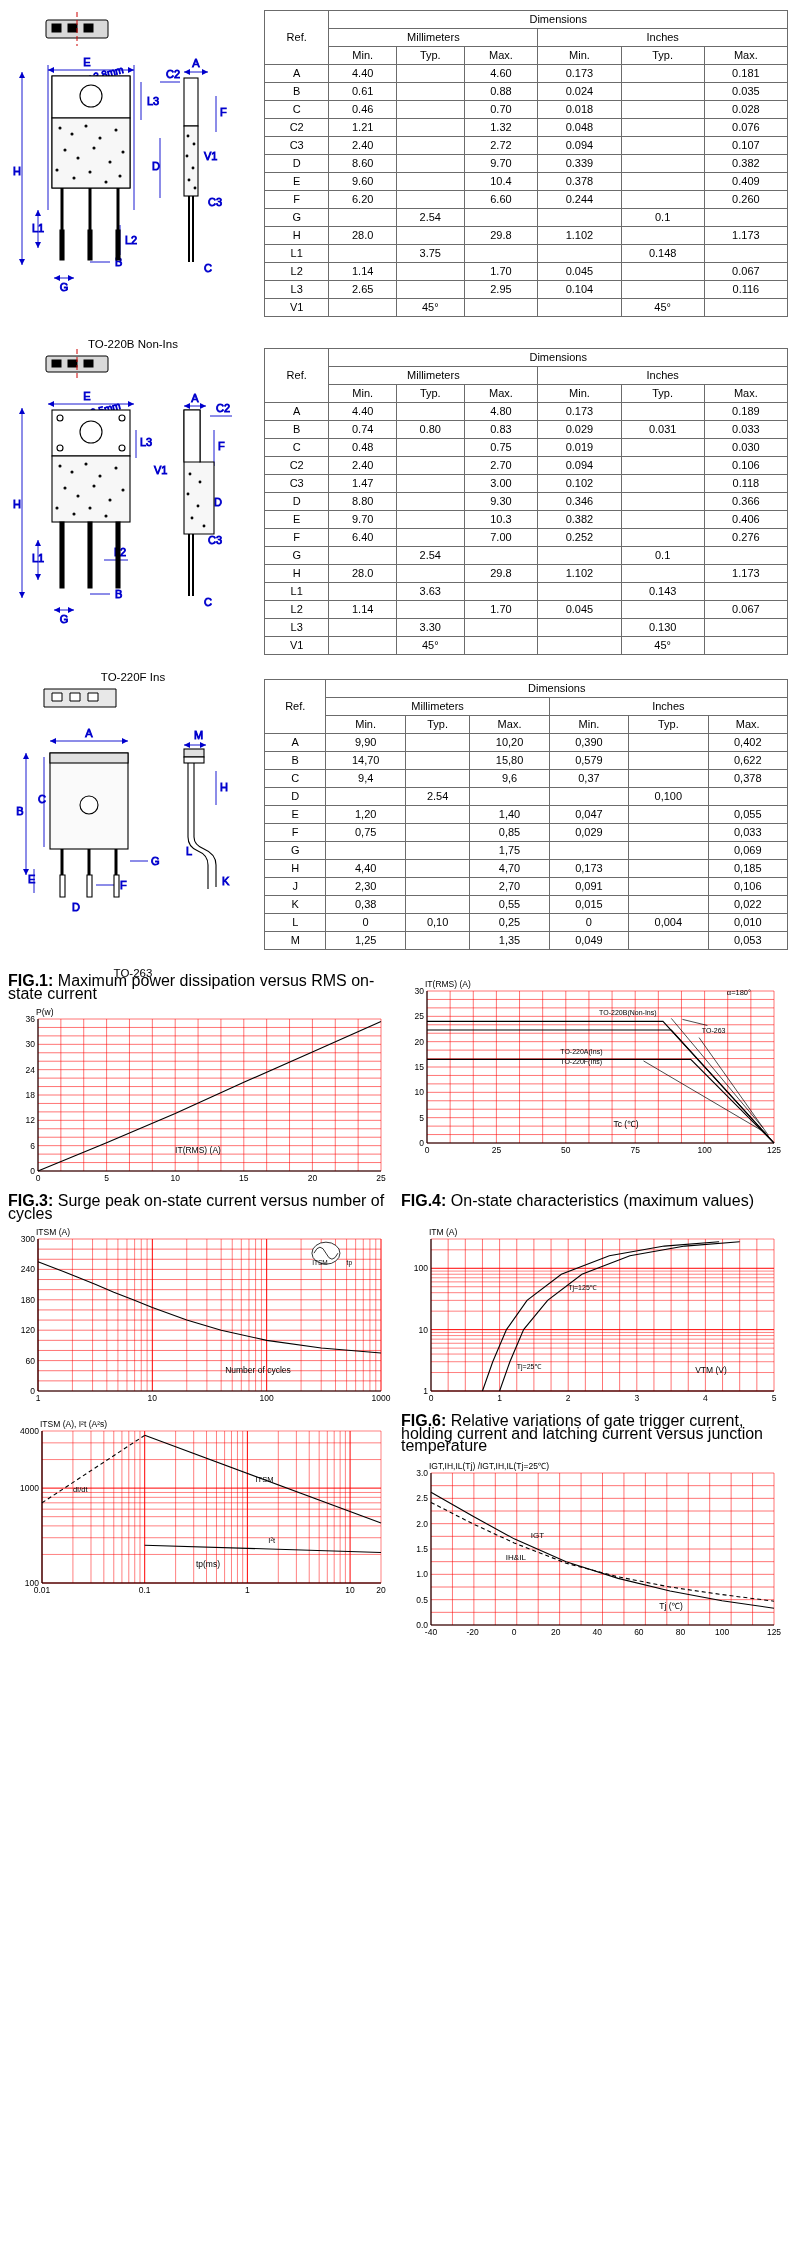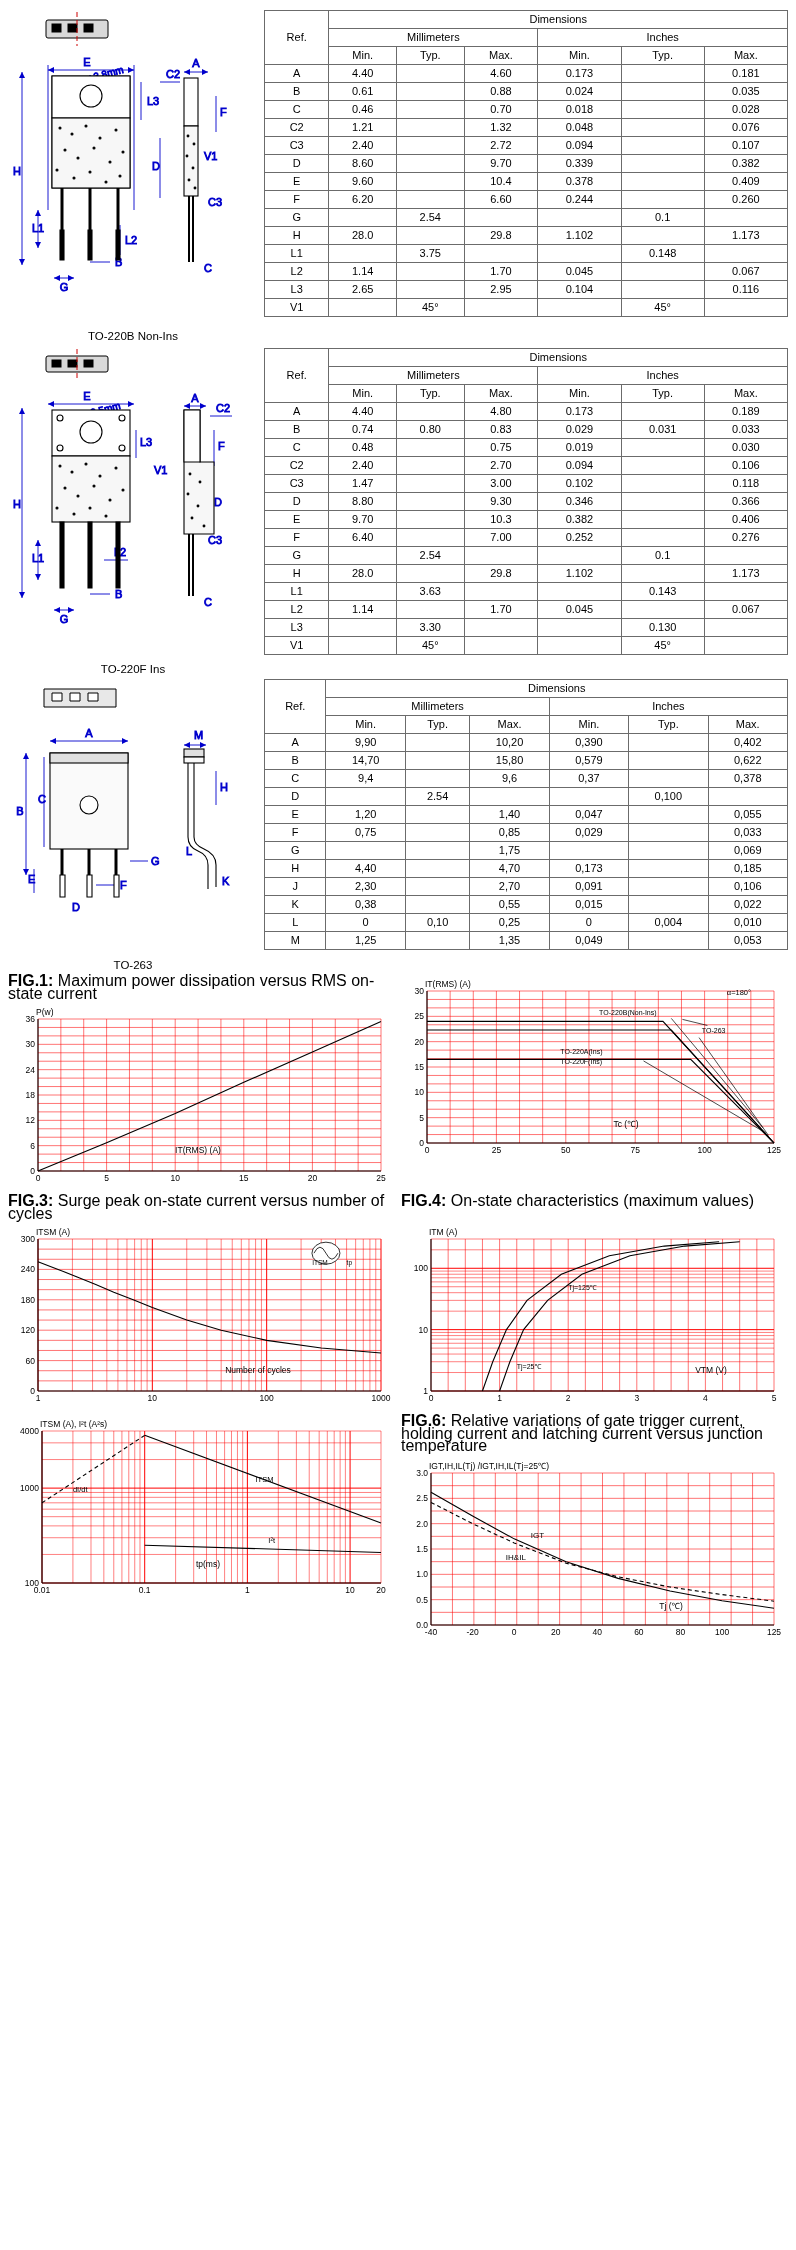--- a/index.html
+++ b/index.html
@@ -11,21 +11,21 @@
     font-size: 11px;
     color: #000;
     position: relative;
     overflow: hidden;
   }
   .page { position:relative; width:796px; height:2250px; padding: 10px 8px; }
 
   
   .pkg-block { position: relative; width: 100%; display: flex; }
   .pkg-draw { width: 250px; position: relative; }
-  .pkg-caption { text-align:center; font-size:11.5px; margin-top:0; }
+  .pkg-caption { text-align:center; font-size:11.5px; margin-top:8px; }
   .tbl-wrap { flex: 1; padding-left: 6px; }
 
   
   table.dim { border-collapse: collapse; width: 100%; font-size: 11px; }
   table.dim th, table.dim td {
     border: 1px solid #6b6b6b;
     text-align: center;
     padding: 1px 2px;
     height: 17px;
     line-height: 15px;

